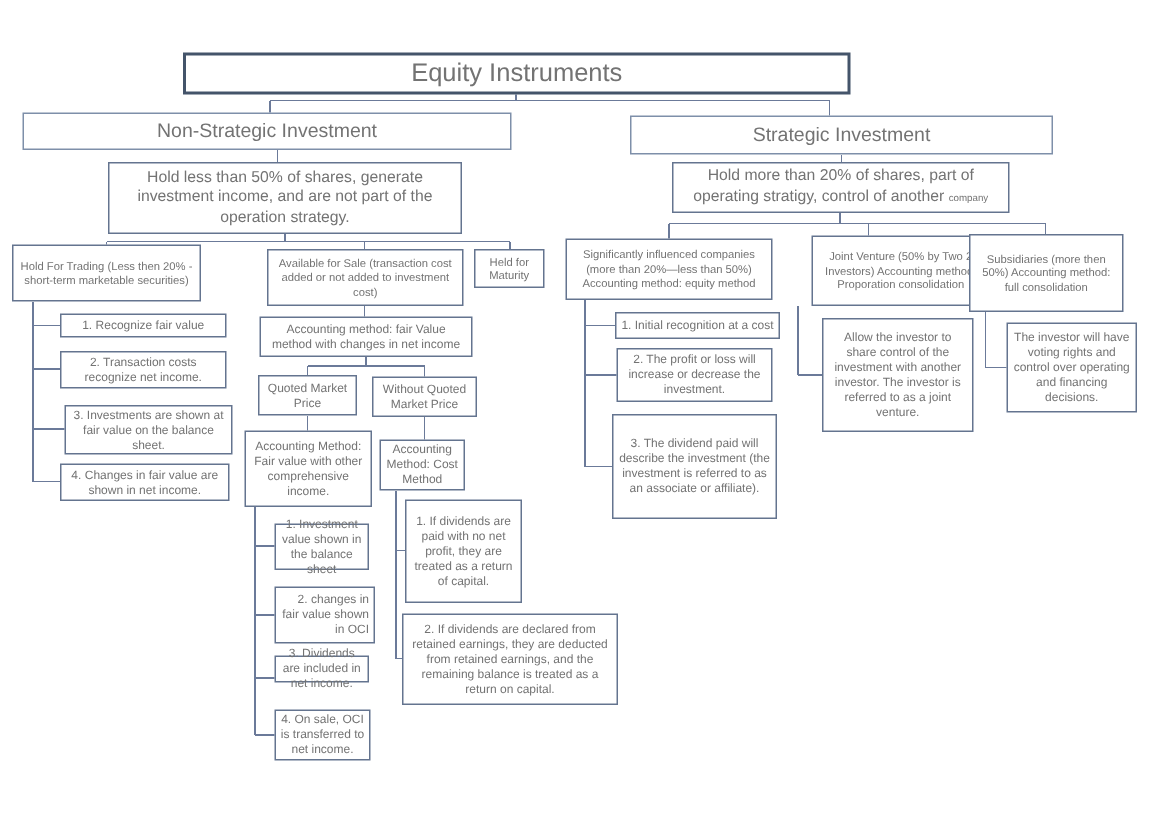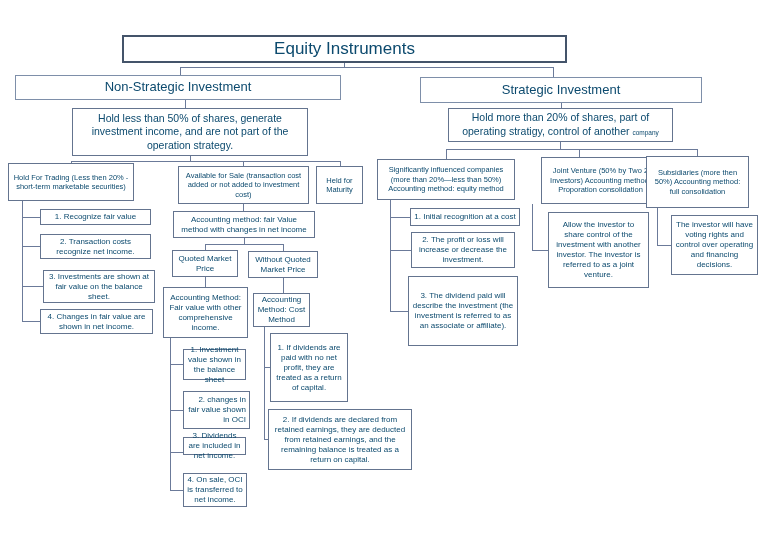--- a/index.html
+++ b/index.html
@@ -1,18 +1,18 @@
 <!DOCTYPE html>
 <html><head>
 <meta charset="utf-8">
 <style>
   html,body{margin:0;padding:0;background:#ffffff;}
   .stage{
     position:relative;width:768px;height:543px;background:#ffffff;
-    font-family:"Liberation Sans", sans-serif;color:#0c4a6e;overflow:hidden;
+    font-family:"Liberation Sans", sans-serif;color:#737373;overflow:hidden;
   }
   svg.wires{position:absolute;left:0;top:0;width:768px;height:543px;}
   .node{
     position:absolute;box-sizing:border-box;background:#ffffff;
     border:1px solid #64748f;display:flex;align-items:center;justify-content:center;
     text-align:center;line-height:1.25;padding:1px 3px;
   }
   
   #n-title{border:2px solid #44546a;font-size:17px;}
   #n-ns,#n-s{border:1px solid #7e8fa9;font-size:13px;}
@@ -21,21 +21,21 @@
   .item{font-size:8px;}
   .suffix-small{font-size:6.5px;}
   
   #n-title{left:122px;top:35px;width:445px;height:28px;}
   #n-ns{left:15px;top:75px;width:326px;height:25px;}
   #n-s{left:420px;top:77px;width:282px;height:26px;}
   #n-ns-desc{left:72px;top:108px;width:236px;height:48px;}
   #n-s-desc{left:448px;top:108px;width:225px;height:34px;}
   #n-hft{left:8px;top:163px;width:126px;height:38px;}
   #n-afs{left:178px;top:166px;width:131px;height:38px;}
-  #n-hfm{left:316px;top:166px;width:47px;height:38px;}
+  #n-hfm{left:316px;top:166px;width:47px;height:26px;}
   #n-hft-1{left:40px;top:209px;width:111px;height:16px;}
   #n-hft-2{left:40px;top:234px;width:111px;height:25px;}
   #n-hft-3{left:43px;top:270px;width:112px;height:33px;}
   #n-hft-4{left:40px;top:309px;width:113px;height:25px;}
   #n-afs-method{left:173px;top:211px;width:142px;height:27px;}
   #n-qmp{left:172px;top:250px;width:66px;height:27px;}
   #n-wqmp{left:248px;top:251px;width:70px;height:27px;}
   #n-qmp-method{left:163px;top:287px;width:85px;height:51px;}
   #n-cost-method{left:253px;top:293px;width:57px;height:34px;}
   #n-q1{left:183px;top:349px;width:63px;height:31px;}

